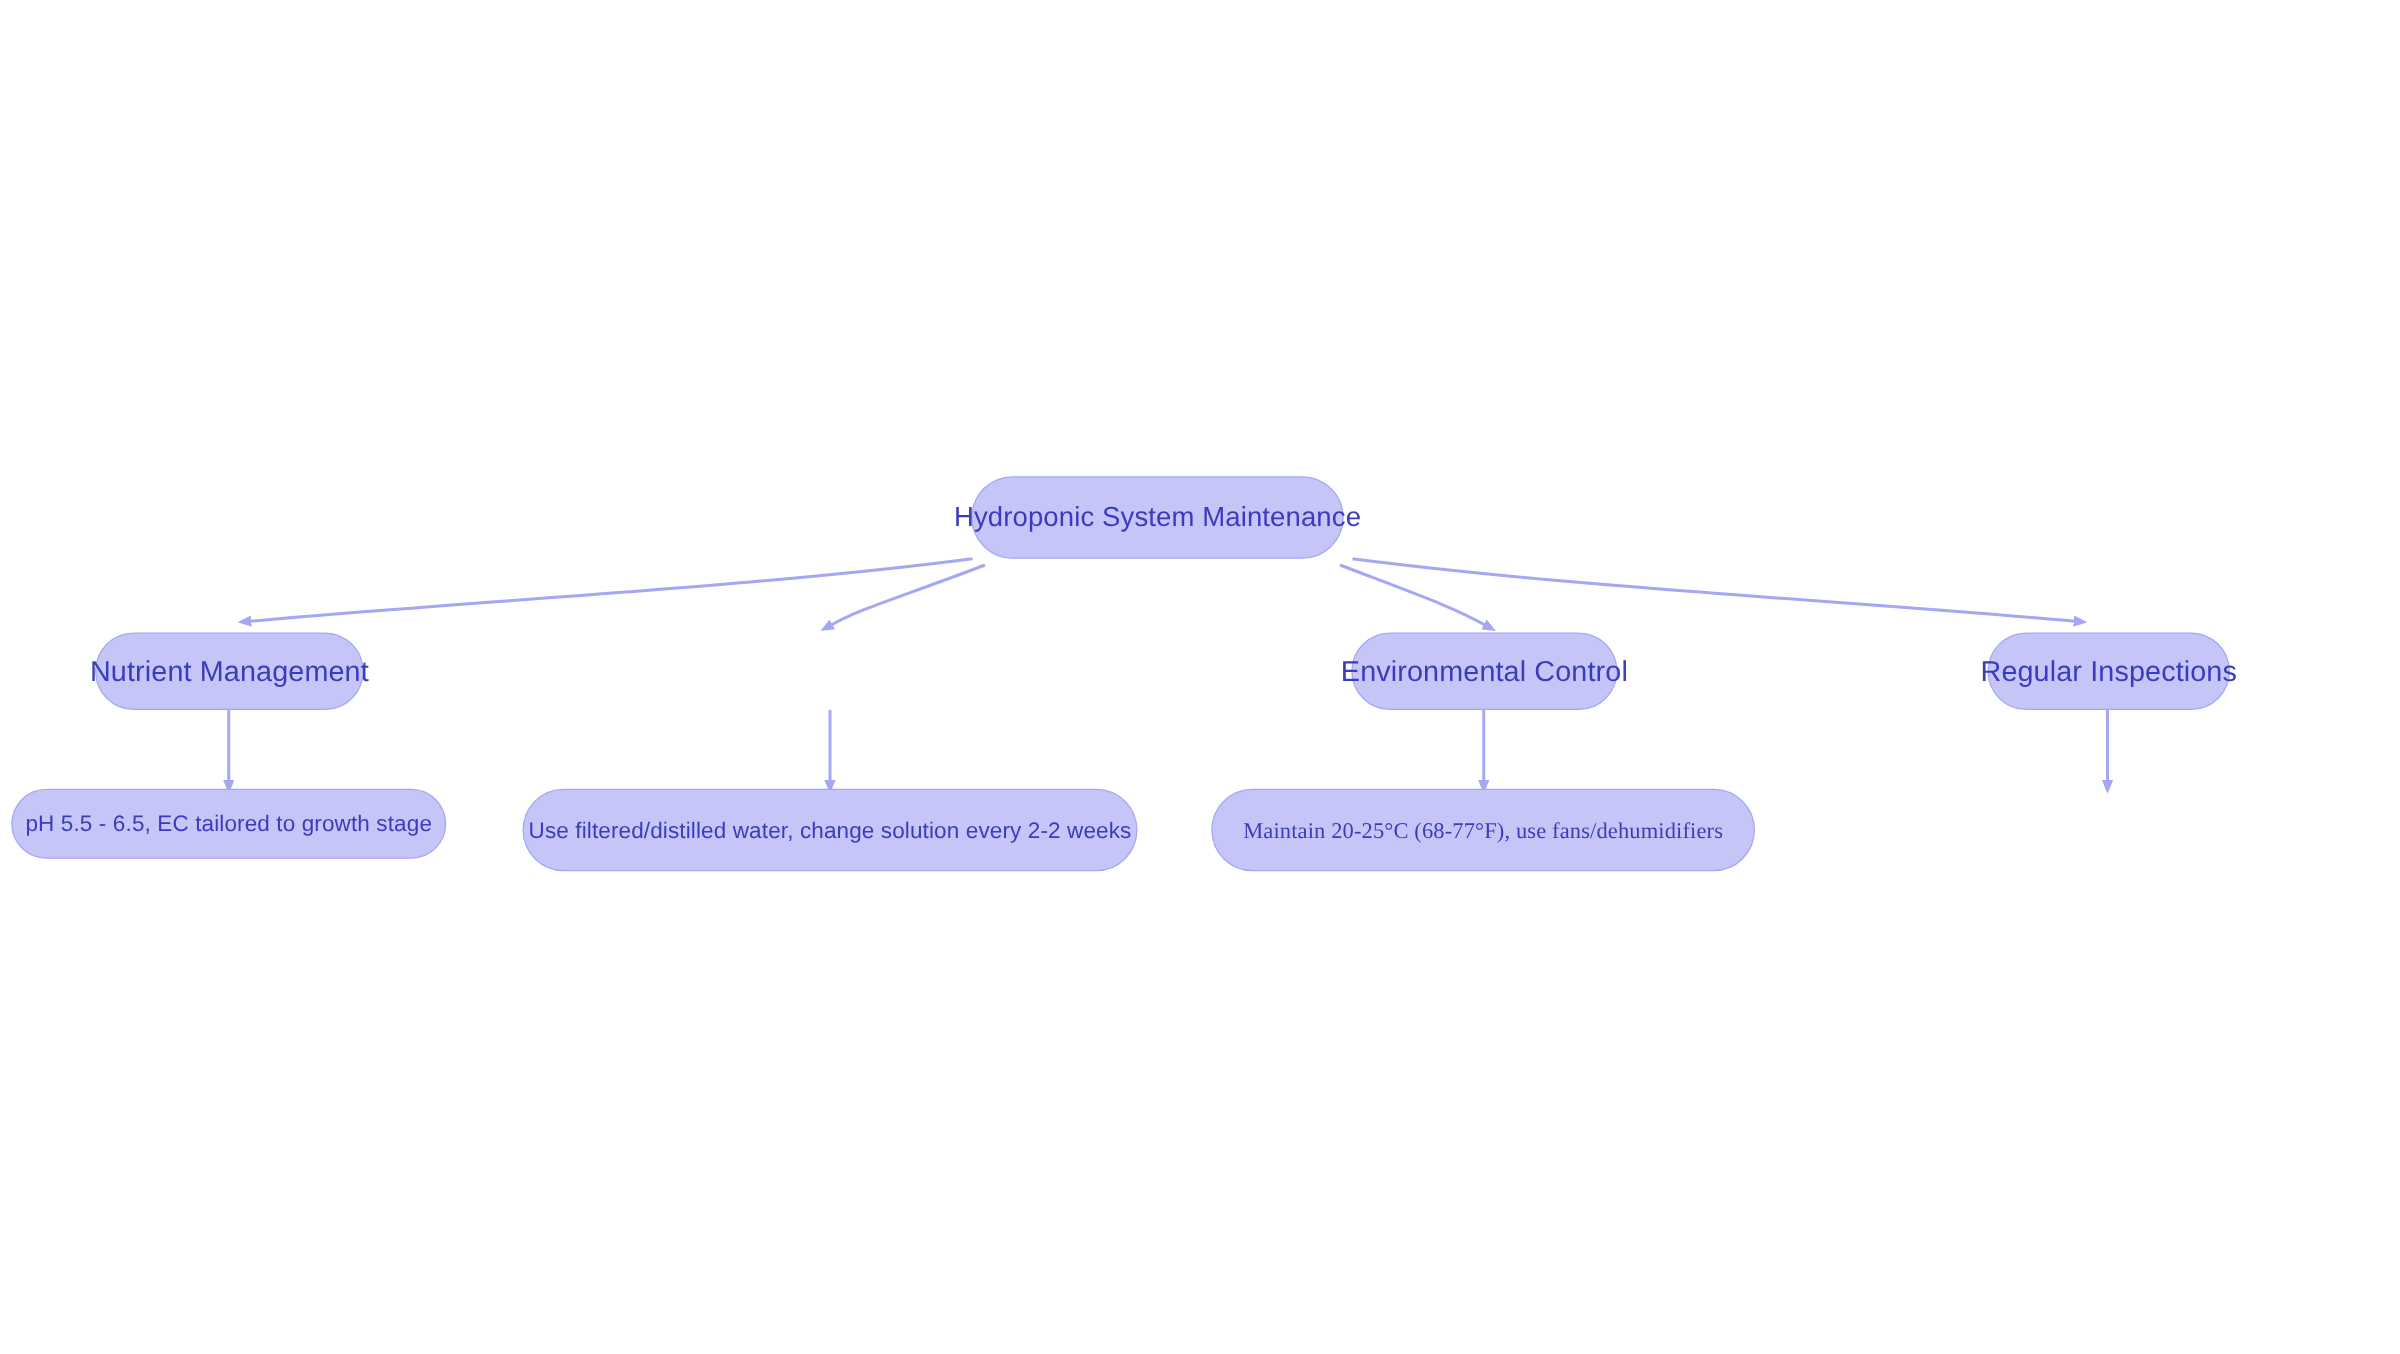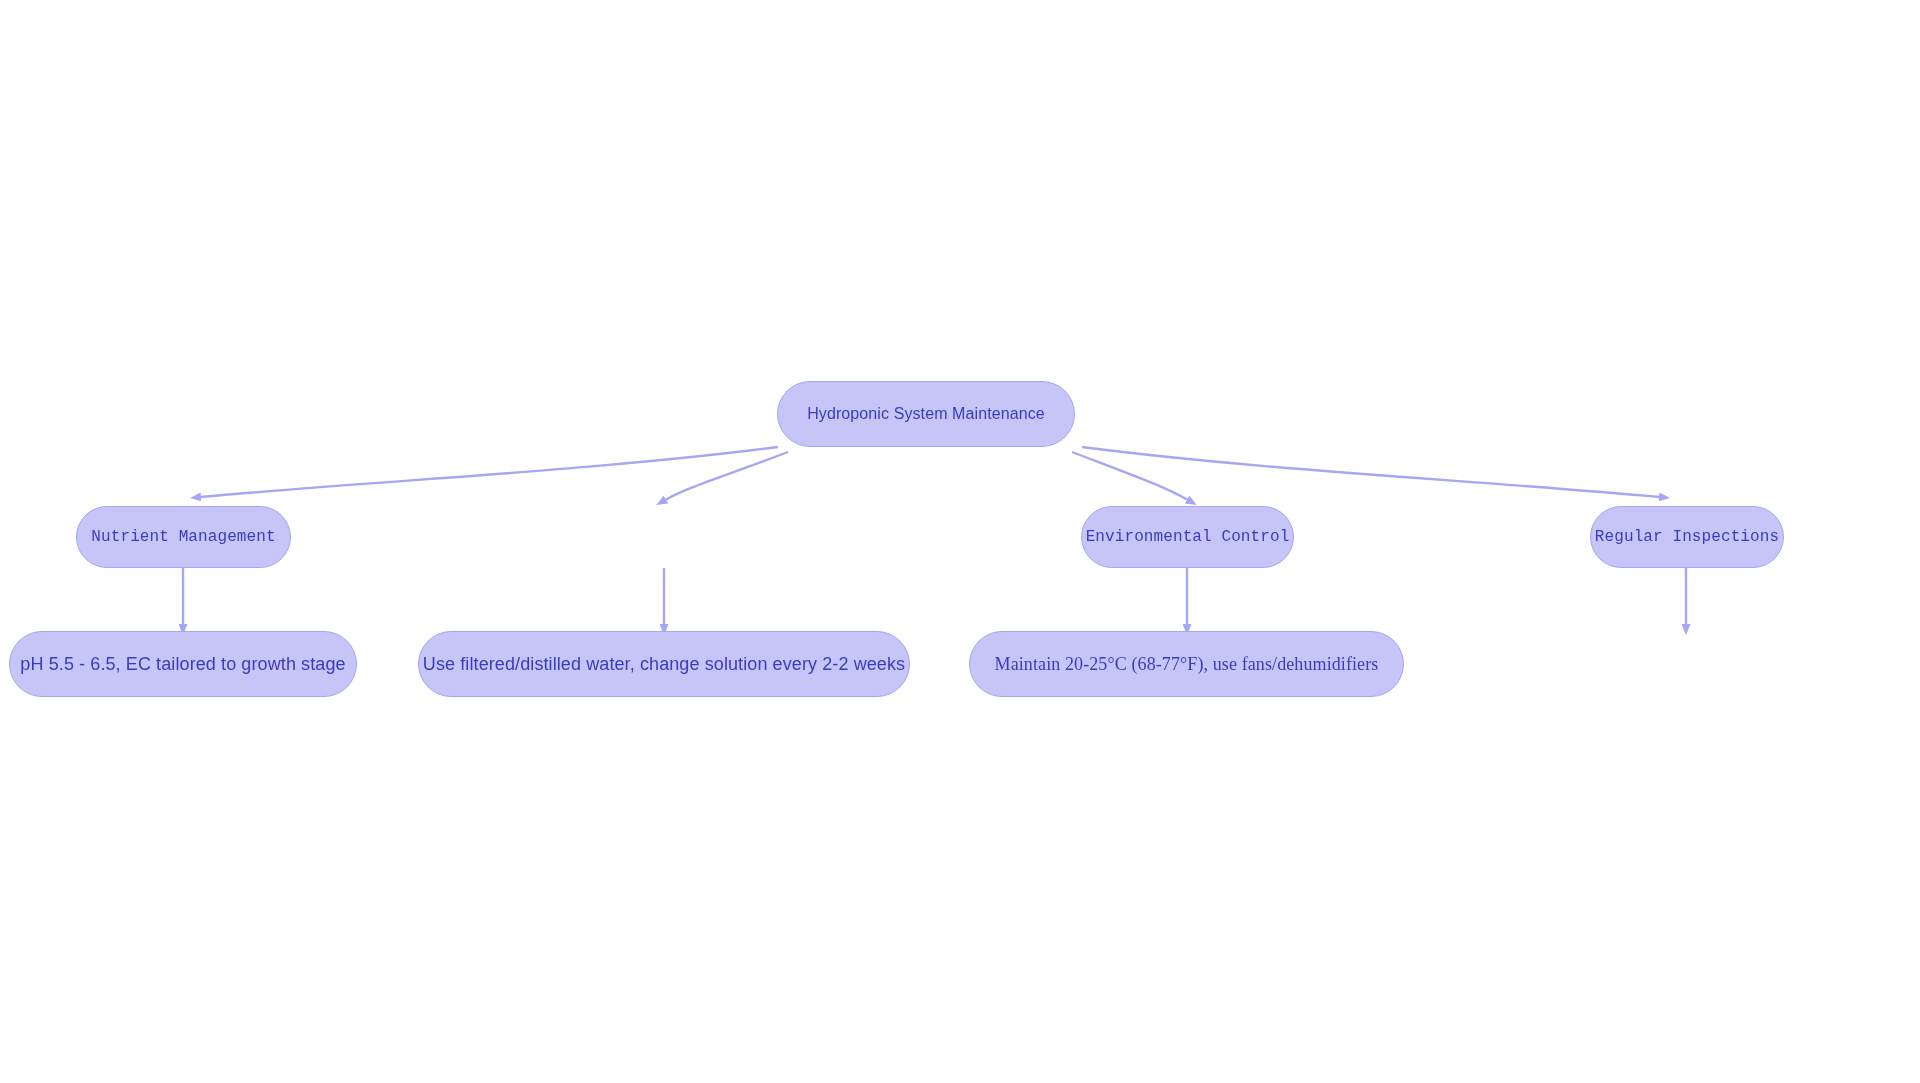--- a/index.html
+++ b/index.html
@@ -44,25 +44,24 @@
     color: #3b3bbf;
     white-space: nowrap;
   }
 
   .node-label {
     color: #3b3bbf;
     letter-spacing: 0.1px;
   }
 
   .node-root {
-    font-size: 16px;
+    font-size: 22px;
   }
   .node-category {
-    font-size: 16px;
-    font-family: Liberation Mono, monospace;
+    font-size: 23px;
   }
   .node-detail {
     font-size: 18px;
   }
 </style>
 </head>
 <body>
 
 <div id="flowchart-canvas">
 
@@ -100,21 +99,21 @@
 
 
   <div class="node node-category" style="left:1081px; top:506px; width:213px; height:62px;">
     <span class="node-label">Environmental Control</span>
   </div>
 
   <div class="node node-category" style="left:1590px; top:506px; width:194px; height:62px;">
     <span class="node-label">Regular Inspections</span>
   </div>
 
-  <div class="node node-detail" style="left:9px; top:631px; width:348px; height:66px;">
+  <div class="node node-detail" style="left:9px; top:631px; width:348px; height:56px;">
     <span class="node-label">pH 5.5 - 6.5, EC tailored to growth stage</span>
   </div>
 
   <div class="node node-detail" style="left:418px; top:631px; width:492px; height:66px;">
     <span class="node-label">Use filtered/distilled water, change solution every 2-2 weeks</span>
   </div>
 
   <div class="node node-detail" style="left:969px; top:631px; width:435px; height:66px;font-family:Liberation Serif, serif;">
     <span class="node-label">Maintain 20-25°C (68-77°F), use fans/dehumidifiers</span>
   </div>

